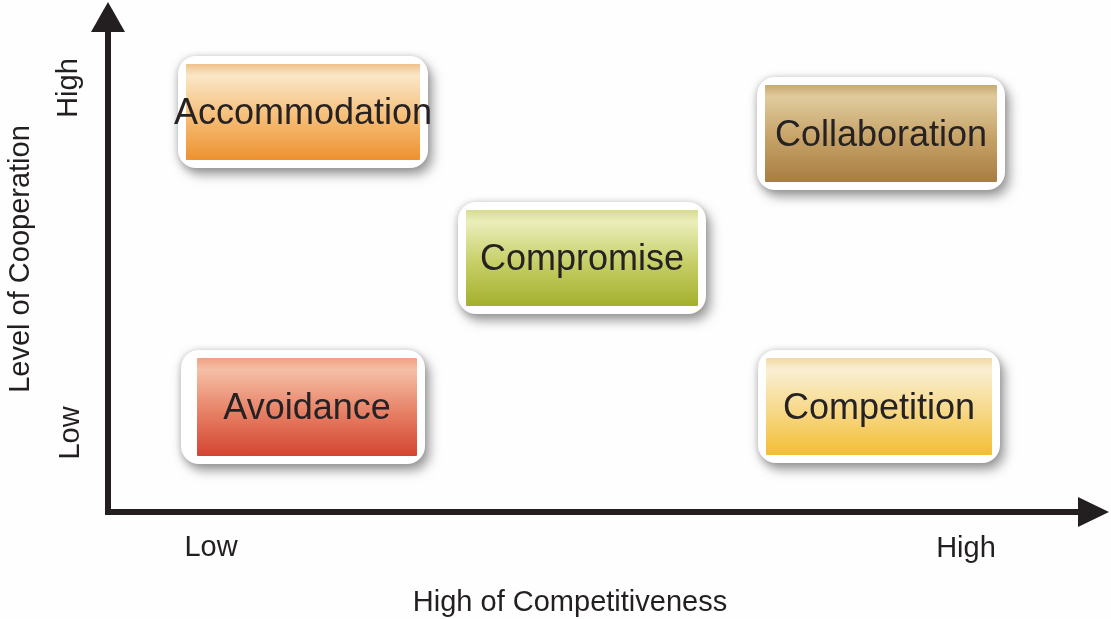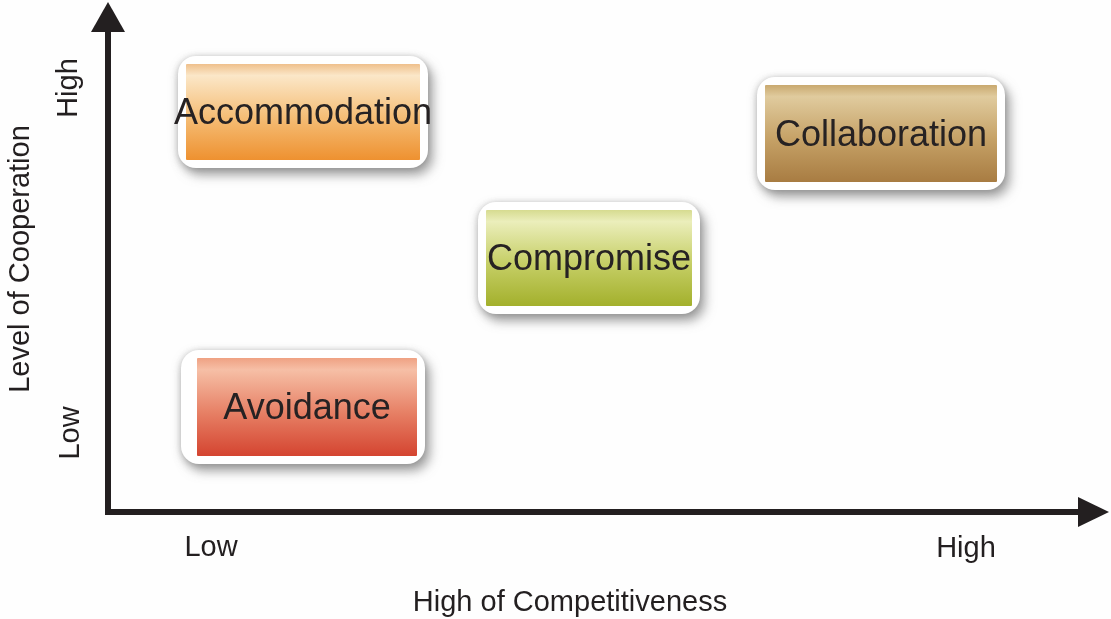--- a/index.html
+++ b/index.html
@@ -70,21 +70,21 @@
   }
   
   .g0 { background: linear-gradient(180deg,#EFC08C 0%,#FBE7C8 12%,#F5BE77 55%,#EE9130 100%); }
   .g1 { background: linear-gradient(180deg,#C9A96F 0%,#E0CB9E 12%,#C6A267 55%,#A87C42 100%); }
   .g2 { background: linear-gradient(180deg,#D6DB90 0%,#EBEEBB 12%,#C6CF67 55%,#A3B02C 100%); }
   .g3 { background: linear-gradient(180deg,#EFA183 0%,#F6BFA6 12%,#E78166 55%,#D44430 100%); }
   .g4 { background: linear-gradient(180deg,#F2D9A4 0%,#FAEFD3 12%,#F7D887 55%,#F3BE33 100%); }
 
   .box-accommodation { left: 178px; top: 56px;  width: 250px; height: 112px; }
   .box-collaboration { left: 757px; top: 55px;  width: 248px; height: 113px; margin-top: 22px; }
-  .box-compromise    { left: 478px; top: 202px; width: 222px; height: 112px; }
+  .box-compromise    { left: 458px; top: 202px; width: 248px; height: 112px; }
   .box-avoidance     { left: 181px; top: 350px; width: 244px; height: 114px; padding-left: 16px; }
   .box-competition   { left: 758px; top: 350px; width: 242px; height: 113px; }
 </style>
 </head>
 <body>
 
 <div class="canvas">
 
   <div class="axis-line y-line"></div>
   <div class="axis-line x-line"></div>
@@ -115,14 +115,19 @@
       <span>Compromise</span>
     </div>
   </div>
 
   <div class="gel-box box-avoidance">
     <div class="gel-inner g3" style="background: linear-gradient(rgb(239, 161, 131) 0%, rgb(246, 191, 166) 12%, rgb(231, 129, 102) 55%, rgb(212, 68, 48) 100%);">
       <span>Avoidance</span>
     </div>
   </div>
 
+  <div class="gel-box box-competition">
+    <div class="gel-inner g4" style="background: linear-gradient(rgb(242, 217, 164) 0%, rgb(250, 239, 211) 12%, rgb(247, 216, 135) 55%, rgb(243, 190, 51) 100%);">
+      <span>Competition</span>
+    </div>
+  </div>
 
 </div>
 
 </body></html>

